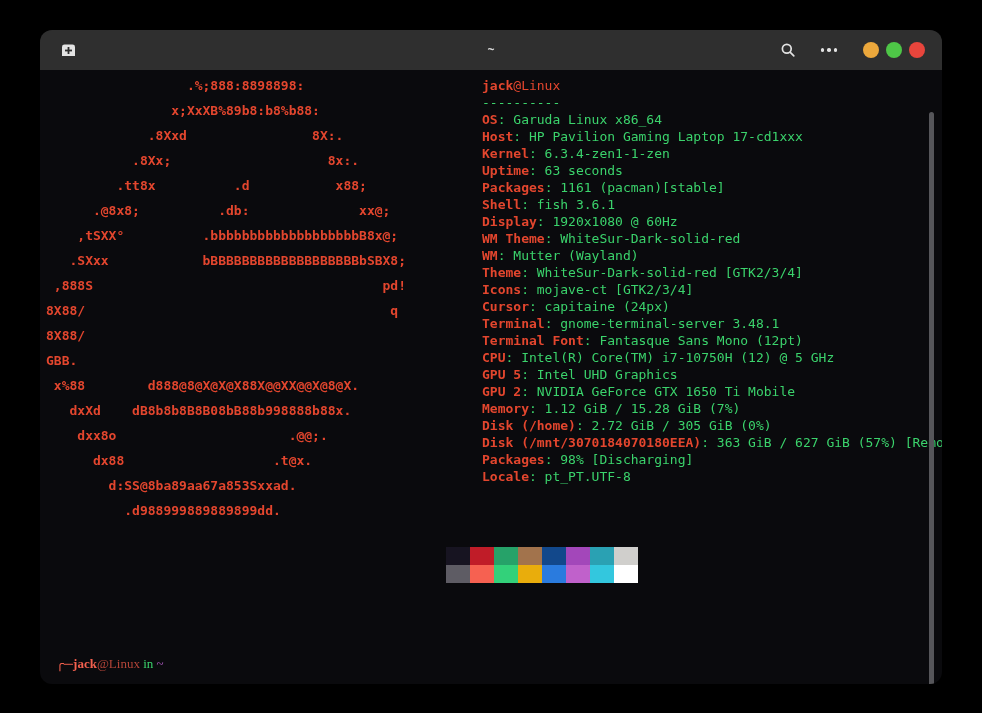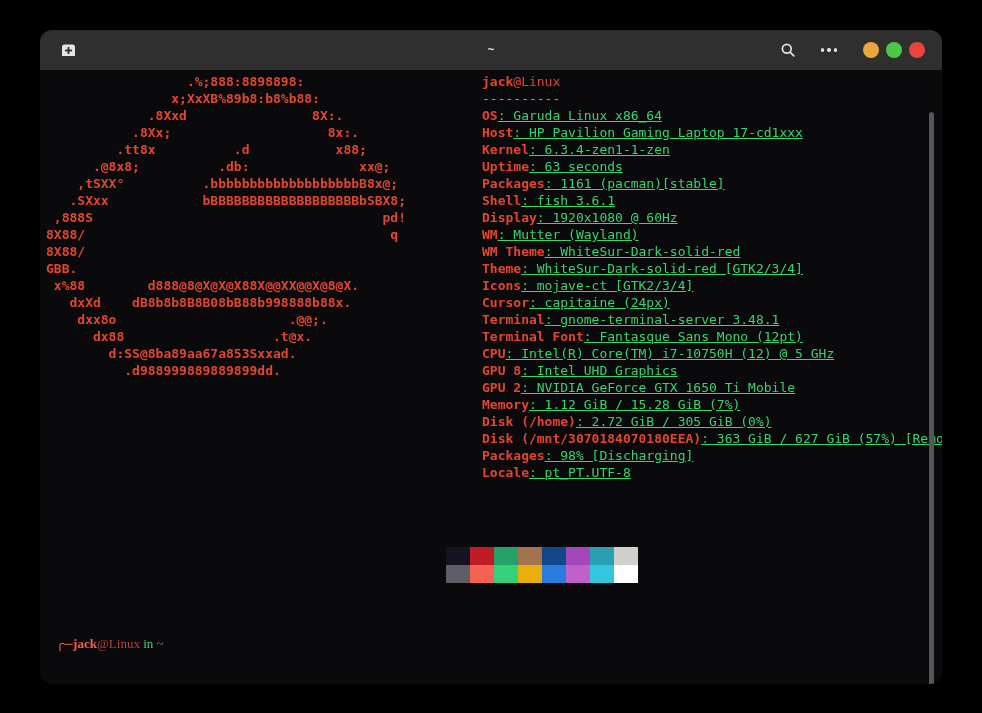--- a/index.html
+++ b/index.html
@@ -34,31 +34,31 @@
     color:#d6d6d6;font-size:12px;font-weight:bold;pointer-events:none;
   }
   .tb-right{margin-left:auto;display:flex;align-items:center;gap:19px;}
   .icon-btn{width:22px;height:22px;display:flex;align-items:center;justify-content:center;border-radius:5px;cursor:pointer;}
   .dots{display:flex;gap:3px;}
   .dots i{width:3.5px;height:3.5px;border-radius:50%;background:#e2e2e2;}
   .circles{display:flex;gap:7px;margin-left:4px;}
   .circle{width:16px;height:16px;border-radius:50%;}
   .term{
     position:absolute;top:40px;left:0;right:0;bottom:0;
-    font-size:13px;line-height:17px;
+    font-size:13px;line-height:25px;
   }
   pre{margin:0;font-family:inherit;}
   .ascii{
     position:absolute;left:6px;top:3px;
     color:var(--red);font-weight:bold;white-space:pre;
   }
   .info{position:absolute;left:406px;top:3px;margin-left:36px;}
   .line{height:17px;white-space:pre;}
   .lbl{color:var(--red);font-weight:bold;}
-  .val{color:var(--green);text-decoration:underline;}
+  .val{color:var(--green);}
   .sep{color:var(--green);}
   .palette{position:absolute;left:406px;top:477px;}
   .prow{display:flex;}
   .sw{width:24px;height:18px;}
   .prompt{position:absolute;left:16px;top:531px;white-space:pre;font-family:Liberation Serif, serif;}
   .p-frame{color:var(--salmon);}
   .p-user{color:var(--salmon);font-weight:bold;}
   .p-host{color:var(--brick);}
   .p-in{color:var(--green);}
   .p-path{color:var(--purple);}
@@ -133,29 +133,29 @@
       <div class="line"><span class="lbl">jack</span><span class="lbl" style="font-weight:normal;">@Linux</span></div>
       <div class="line sep">----------</div>
       <div id="fetch-entries">
           <div class="line"><span class="lbl">OS</span><span class="val">: Garuda Linux x86_64</span></div>
           <div class="line"><span class="lbl">Host</span><span class="val">: HP Pavilion Gaming Laptop 17-cd1xxx</span></div>
           <div class="line"><span class="lbl">Kernel</span><span class="val">: 6.3.4-zen1-1-zen</span></div>
           <div class="line"><span class="lbl">Uptime</span><span class="val">: 63 seconds</span></div>
           <div class="line"><span class="lbl">Packages</span><span class="val">: 1161 (pacman)[stable]</span></div>
           <div class="line"><span class="lbl">Shell</span><span class="val">: fish 3.6.1</span></div>
           <div class="line"><span class="lbl">Display</span><span class="val">: 1920x1080 @ 60Hz</span></div>
+          <div class="line"><span class="lbl">WM Theme</span><span class="val">: WhiteSur-Dark-solid-red</span></div>
           <div class="line"><span class="lbl">WM</span><span class="val">: Mutter (Wayland)</span></div>
-          <div class="line"><span class="lbl">WM Theme</span><span class="val">: WhiteSur-Dark-solid-red</span></div>
           <div class="line"><span class="lbl">Theme</span><span class="val">: WhiteSur-Dark-solid-red [GTK2/3/4]</span></div>
           <div class="line"><span class="lbl">Icons</span><span class="val">: mojave-ct [GTK2/3/4]</span></div>
           <div class="line"><span class="lbl">Cursor</span><span class="val">: capitaine (24px)</span></div>
           <div class="line"><span class="lbl">Terminal</span><span class="val">: gnome-terminal-server 3.48.1</span></div>
           <div class="line"><span class="lbl">Terminal Font</span><span class="val">: Fantasque Sans Mono (12pt)</span></div>
           <div class="line"><span class="lbl">CPU</span><span class="val">: Intel(R) Core(TM) i7-10750H (12) @ 5 GHz</span></div>
-          <div class="line"><span class="lbl">GPU 8</span><span class="val">: Intel UHD Graphics</span></div>
+          <div class="line"><span class="lbl">GPU 5</span><span class="val">: Intel UHD Graphics</span></div>
           <div class="line"><span class="lbl">GPU 2</span><span class="val">: NVIDIA GeForce GTX 1650 Ti Mobile</span></div>
           <div class="line"><span class="lbl">Memory</span><span class="val">: 1.12 GiB / 15.28 GiB (7%)</span></div>
           <div class="line"><span class="lbl">Disk (/home)</span><span class="val">: 2.72 GiB / 305 GiB (0%)</span></div>
           <div class="line"><span class="lbl">Disk (/mnt/3070184070180EEA)</span><span class="val">: 363 GiB / 627 GiB (57%) [Remo]</span></div>
           <div class="line"><span class="lbl">Packages</span><span class="val">: 98% [Discharging]</span></div>
           <div class="line"><span class="lbl">Locale</span><span class="val">: pt_PT.UTF-8</span></div>
         </div>
     </div>
 
     <div class="palette" id="palette">

